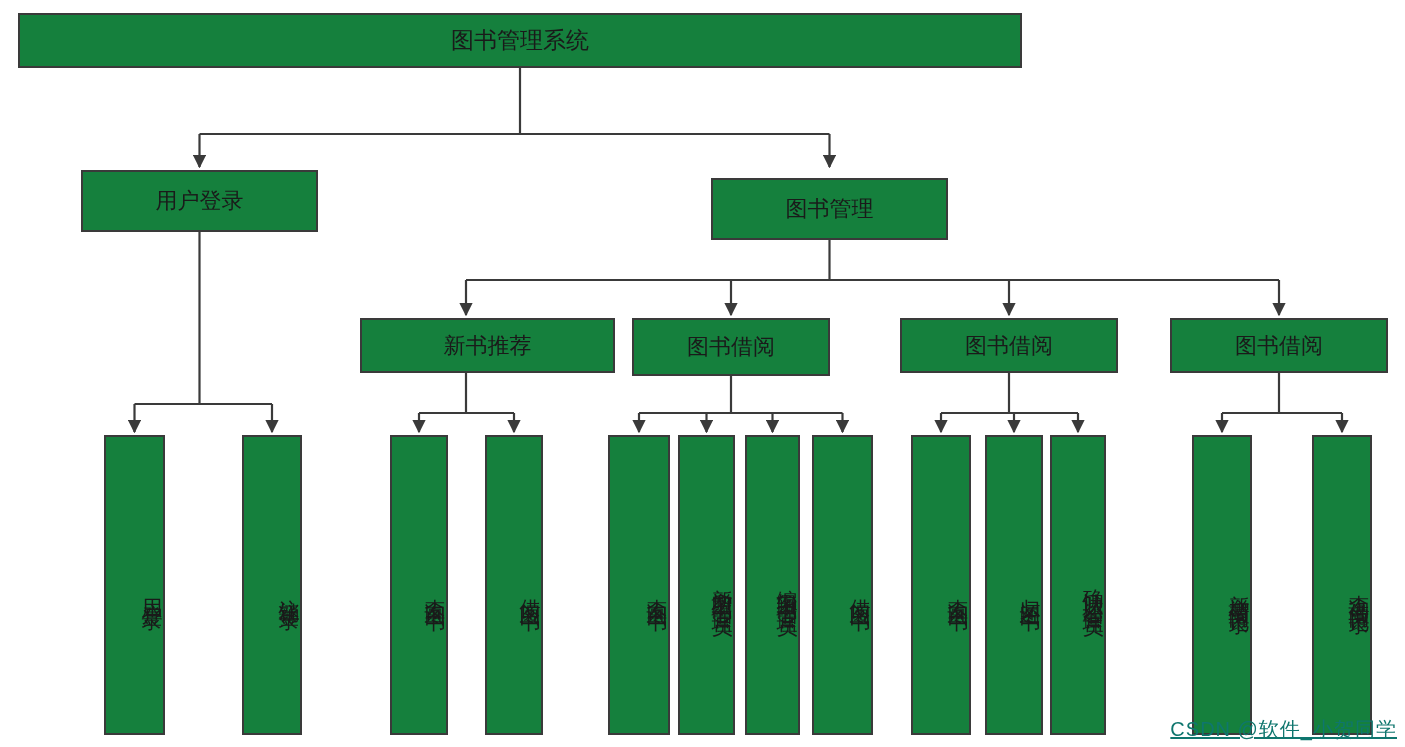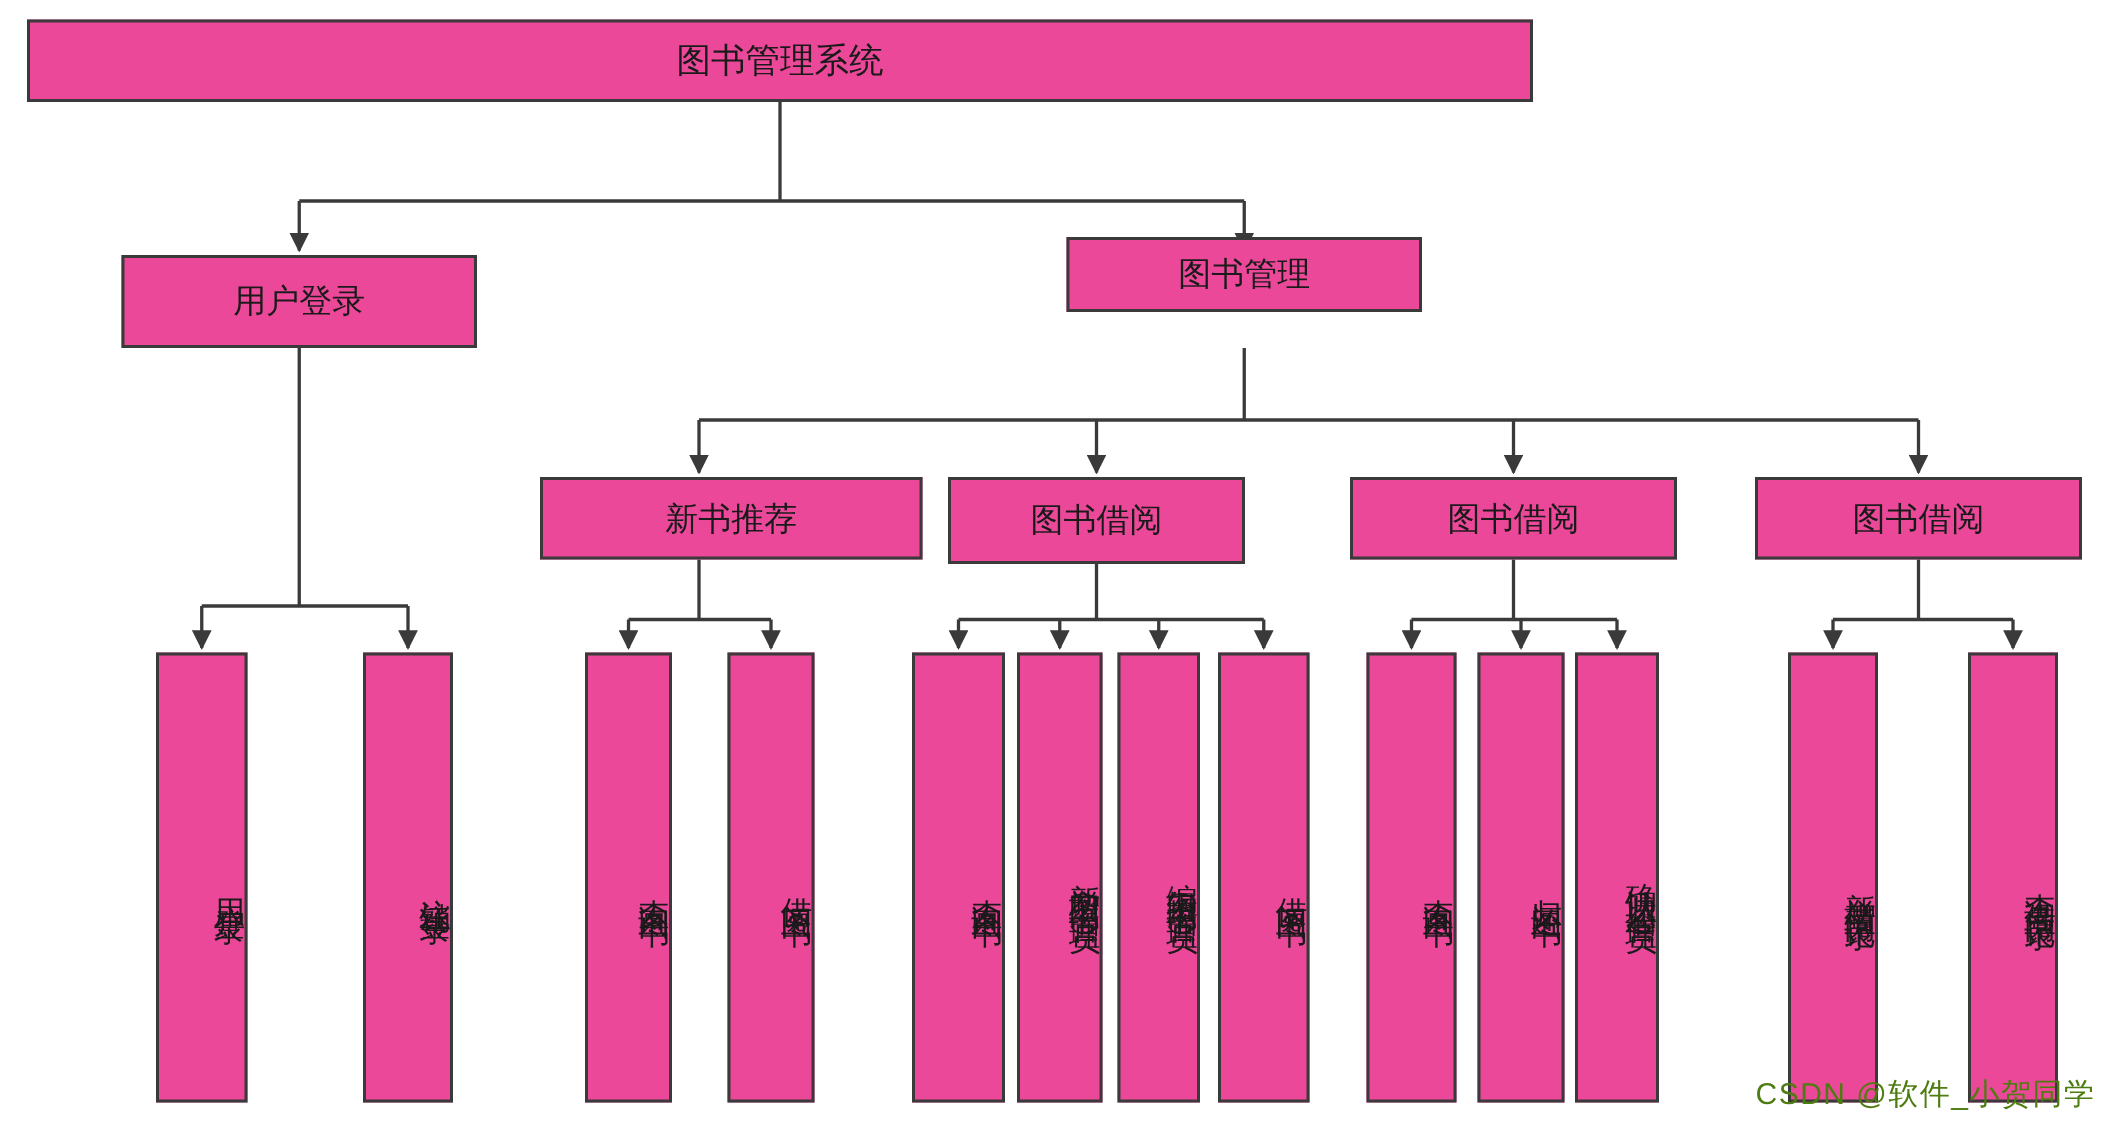--- a/index.html
+++ b/index.html
@@ -23,21 +23,21 @@
     left: 0;
     top: 0;
     width: 1405px;
     height: 747px;
     pointer-events: none;
   }
   .node {
     position: absolute;
     box-sizing: border-box;
     border: 2px solid #3a3a3a;
-    background: #ec4899;
+    background: #15803d;
     display: flex;
     align-items: center;
     justify-content: center;
     color: #1a1a1a;
     z-index: 2;
   }
   .node.lv0 { font-size: 23px; }
   .node.lv1 { font-size: 22px; }
   .node.lv2 { font-size: 22px; }
   .node.leaf {
@@ -55,24 +55,25 @@
   }
   .leaf .label {
     white-space: normal;
     text-align: start;
   }
   #watermark {
     position: absolute;
     right: 8px;
     bottom: 4px;
     font-size: 20px;
-    color: #4d7c0f;
+    color: #0f766e;
     letter-spacing: 1px;
     z-index: 5;
     white-space: nowrap;
+    text-decoration: underline;
   }
 </style>
 </head>
 <body>
 
 <div id="canvas">
 
   <svg id="edges" viewBox="0 0 1405 747" xmlns="http://www.w3.org/2000/svg">
     <defs>
       <marker id="arrow" viewBox="0 0 10 10" refX="9" refY="5" markerWidth="6" markerHeight="6" orient="auto-start-reverse">
@@ -116,21 +117,21 @@
       </g>
   </svg>
 
   <div id="nodes">
       <div class="node lv0" style="left: 18px; top: 13px; width: 1004px; height: 55px;">
         <span class="label">图书管理系统</span>
       </div>
       <div class="node lv1" style="left: 81px; top: 170px; width: 237px; height: 62px;">
         <span class="label">用户登录</span>
       </div>
-      <div class="node lv1" style="left: 711px; top: 158px; width: 237px; height: 50px; text-align: right;">
+      <div class="node lv1" style="left: 711px; top: 178px; width: 237px; height: 62px; text-align: right;">
         <span class="label">图书管理</span>
       </div>
       <div class="node lv2" style="left: 360px; top: 318px; width: 255px; height: 55px;">
         <span class="label">新书推荐</span>
       </div>
       <div class="node lv2" style="left: 632px; top: 318px; width: 198px; height: 58px;">
         <span class="label">图书借阅</span>
       </div>
       <div class="node lv2" style="left: 900px; top: 318px; width: 218px; height: 55px;">
         <span class="label">图书借阅</span>

